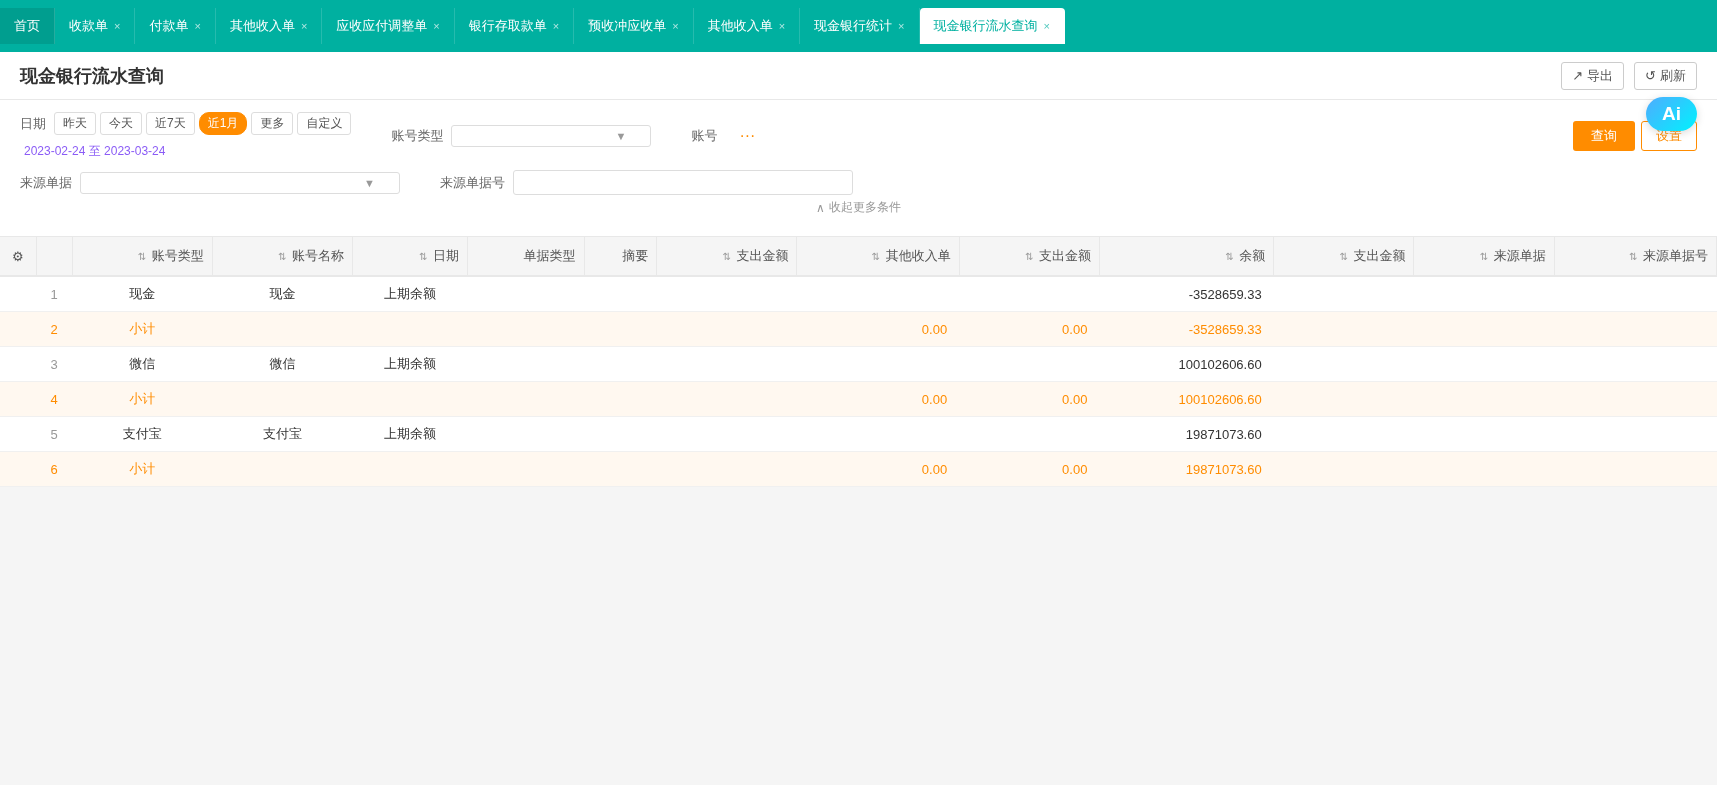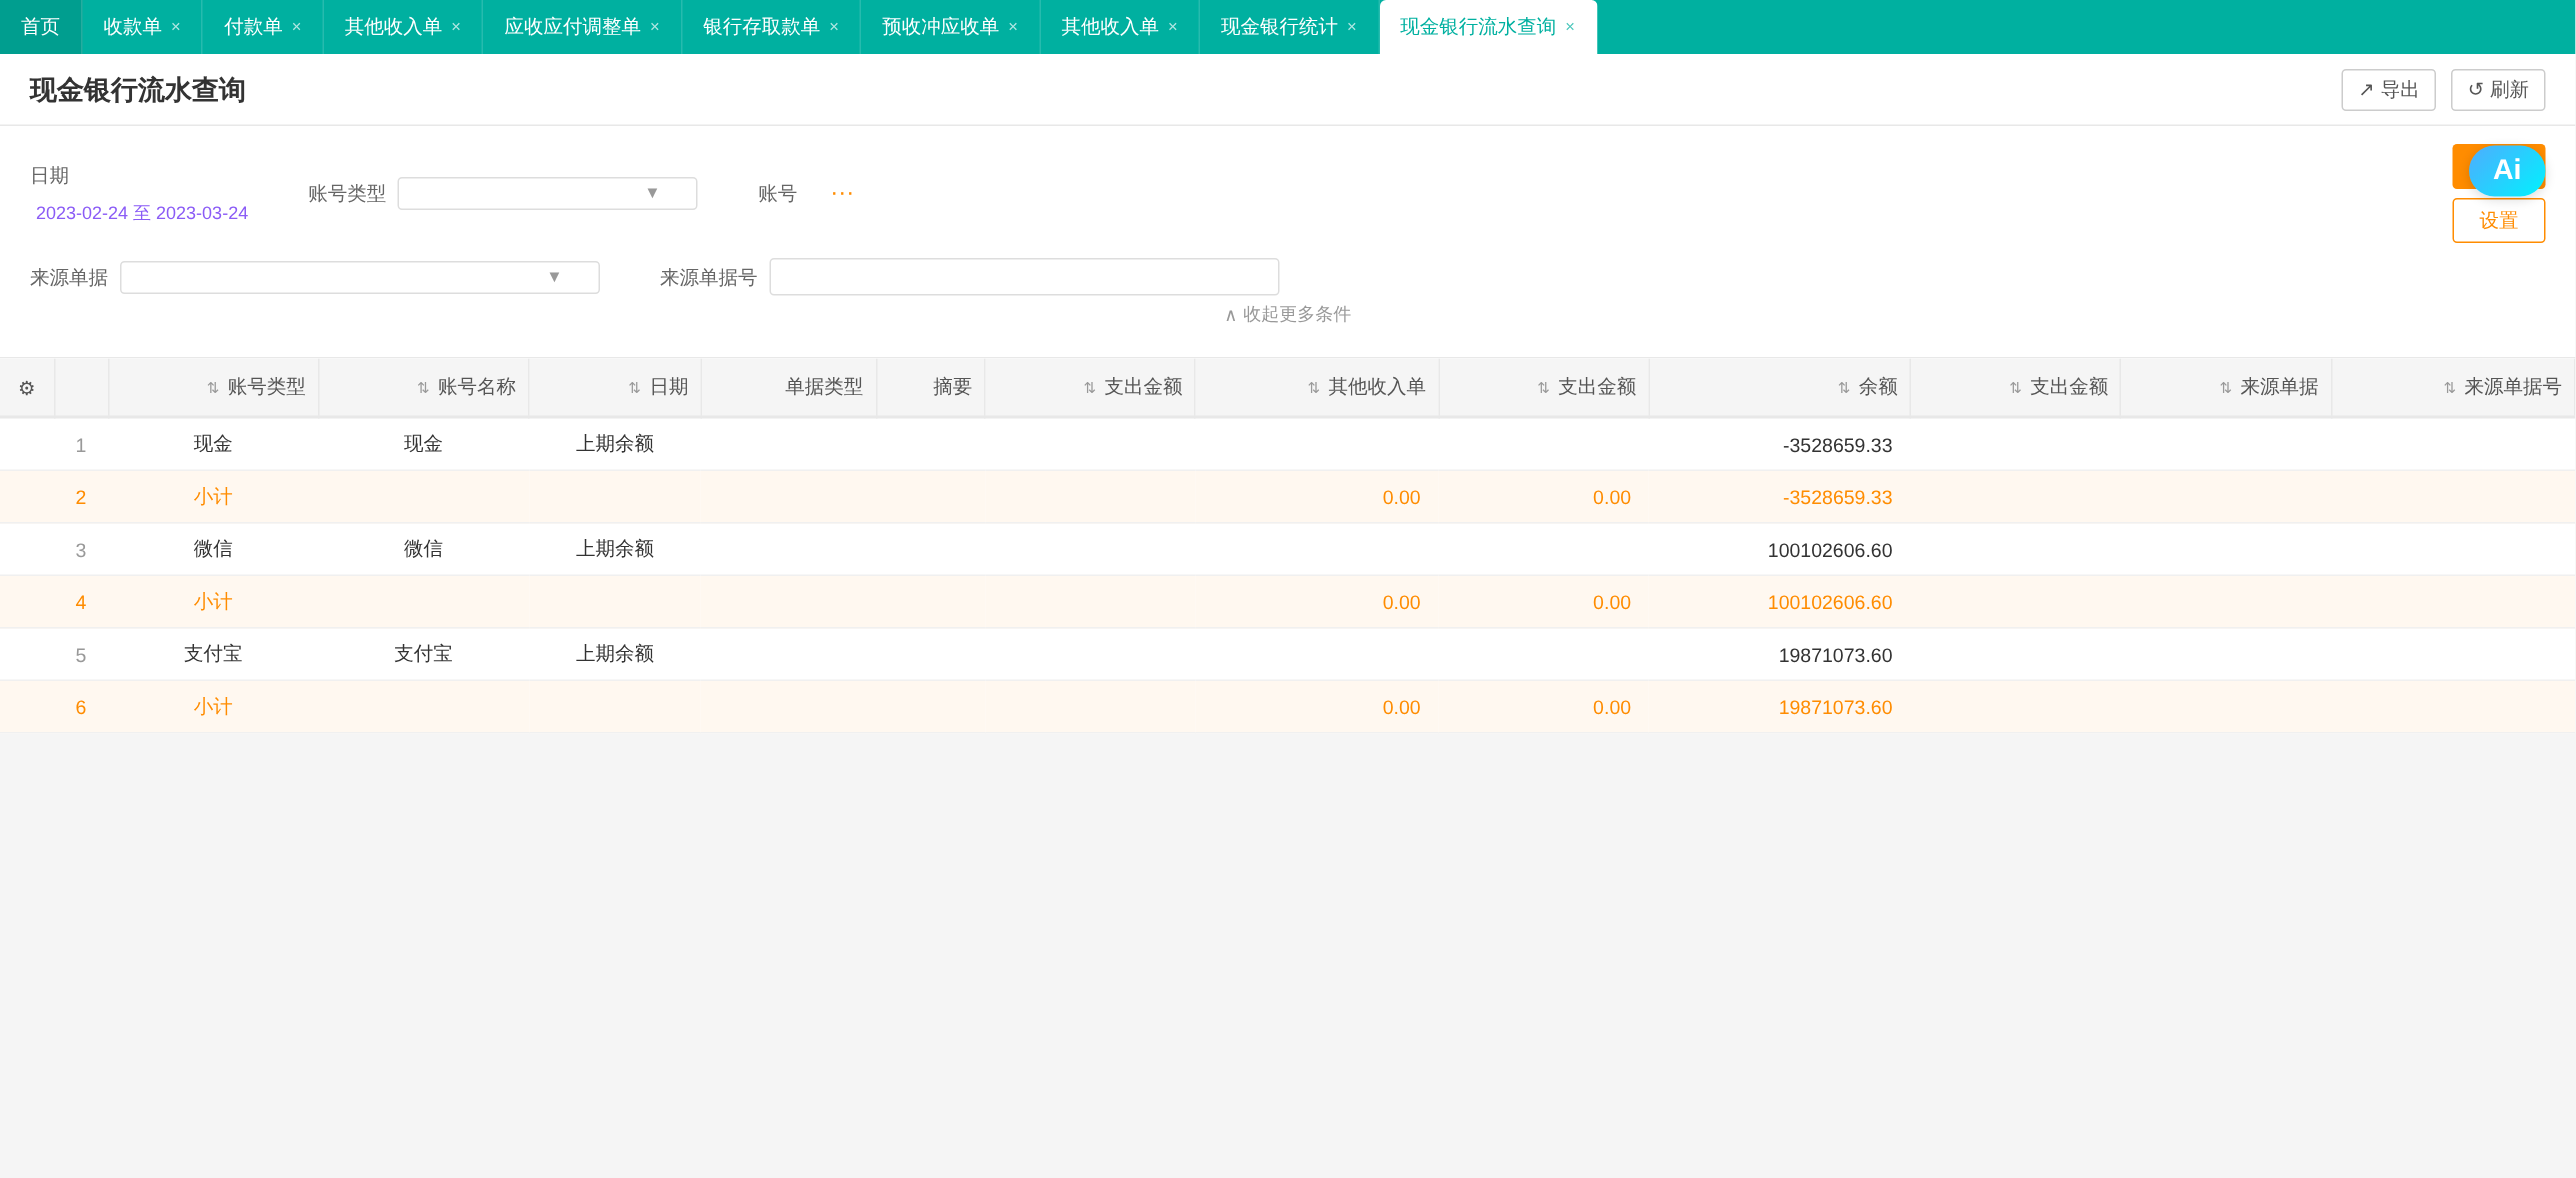--- a/index.html
+++ b/index.html
@@ -3,21 +3,21 @@
   <meta charset="utf-8">
   <style>
     * { box-sizing: border-box; margin: 0; padding: 0; }
     body { font-family: 'Microsoft YaHei', Arial, sans-serif; font-size: 13px; background: #f5f5f5; color: #333; }
 
     
     .top-nav {
       background: #00b0a0;
       display: flex;
       align-items: center;
-      height: 36px;
+      height: 52px;
       padding: 0 0;
       overflow: hidden;
     }
     .top-nav .nav-item {
       padding: 0 14px;
       height: 36px;
       display: flex;
       align-items: center;
       color: #fff;
       cursor: pointer;
@@ -151,21 +151,20 @@
       background: #fff;
       color: #ff8c00;
       border: 1px solid #ff8c00;
       padding: 5px 14px;
       border-radius: 3px;
       cursor: pointer;
       font-size: 13px;
     }
     .filter-actions {
       display: flex;
-      flex-direction: column;
       gap: 6px;
       margin-left: auto;
     }
 
     .collapse-bar {
       display: flex;
       align-items: center;
       justify-content: center;
       padding: 4px 0 8px;
       cursor: pointer;
@@ -301,20 +300,28 @@
     </button>
   </div>
 </div>
 
 <div class="filter-area">
   <div class="filter-row">
 
     <div style="display:flex;align-items:flex-start;gap:8px;flex-direction:column;">
       <div style="display:flex;align-items:center;gap:8px;">
         <span class="filter-label">日期</span>
+        <div class="date-shortcuts">
+          <button class="date-btn">昨天</button>
+          <button class="date-btn">今天</button>
+          <button class="date-btn">近7天</button>
+          <button class="date-btn active">近1月</button>
+          <button class="date-btn">更多</button>
+          <button class="date-btn">自定义</button>
+        </div>
       </div>
       <span class="date-range-text">2023-02-24 至 2023-03-24</span>
     </div>
 
     <div style="display:flex;align-items:center;gap:8px;margin-left:24px;">
       <span class="filter-label">账号类型</span>
       <div class="select-box" style="min-width:200px;">
         <span></span>
         <span class="chevron">▼</span>
       </div>

